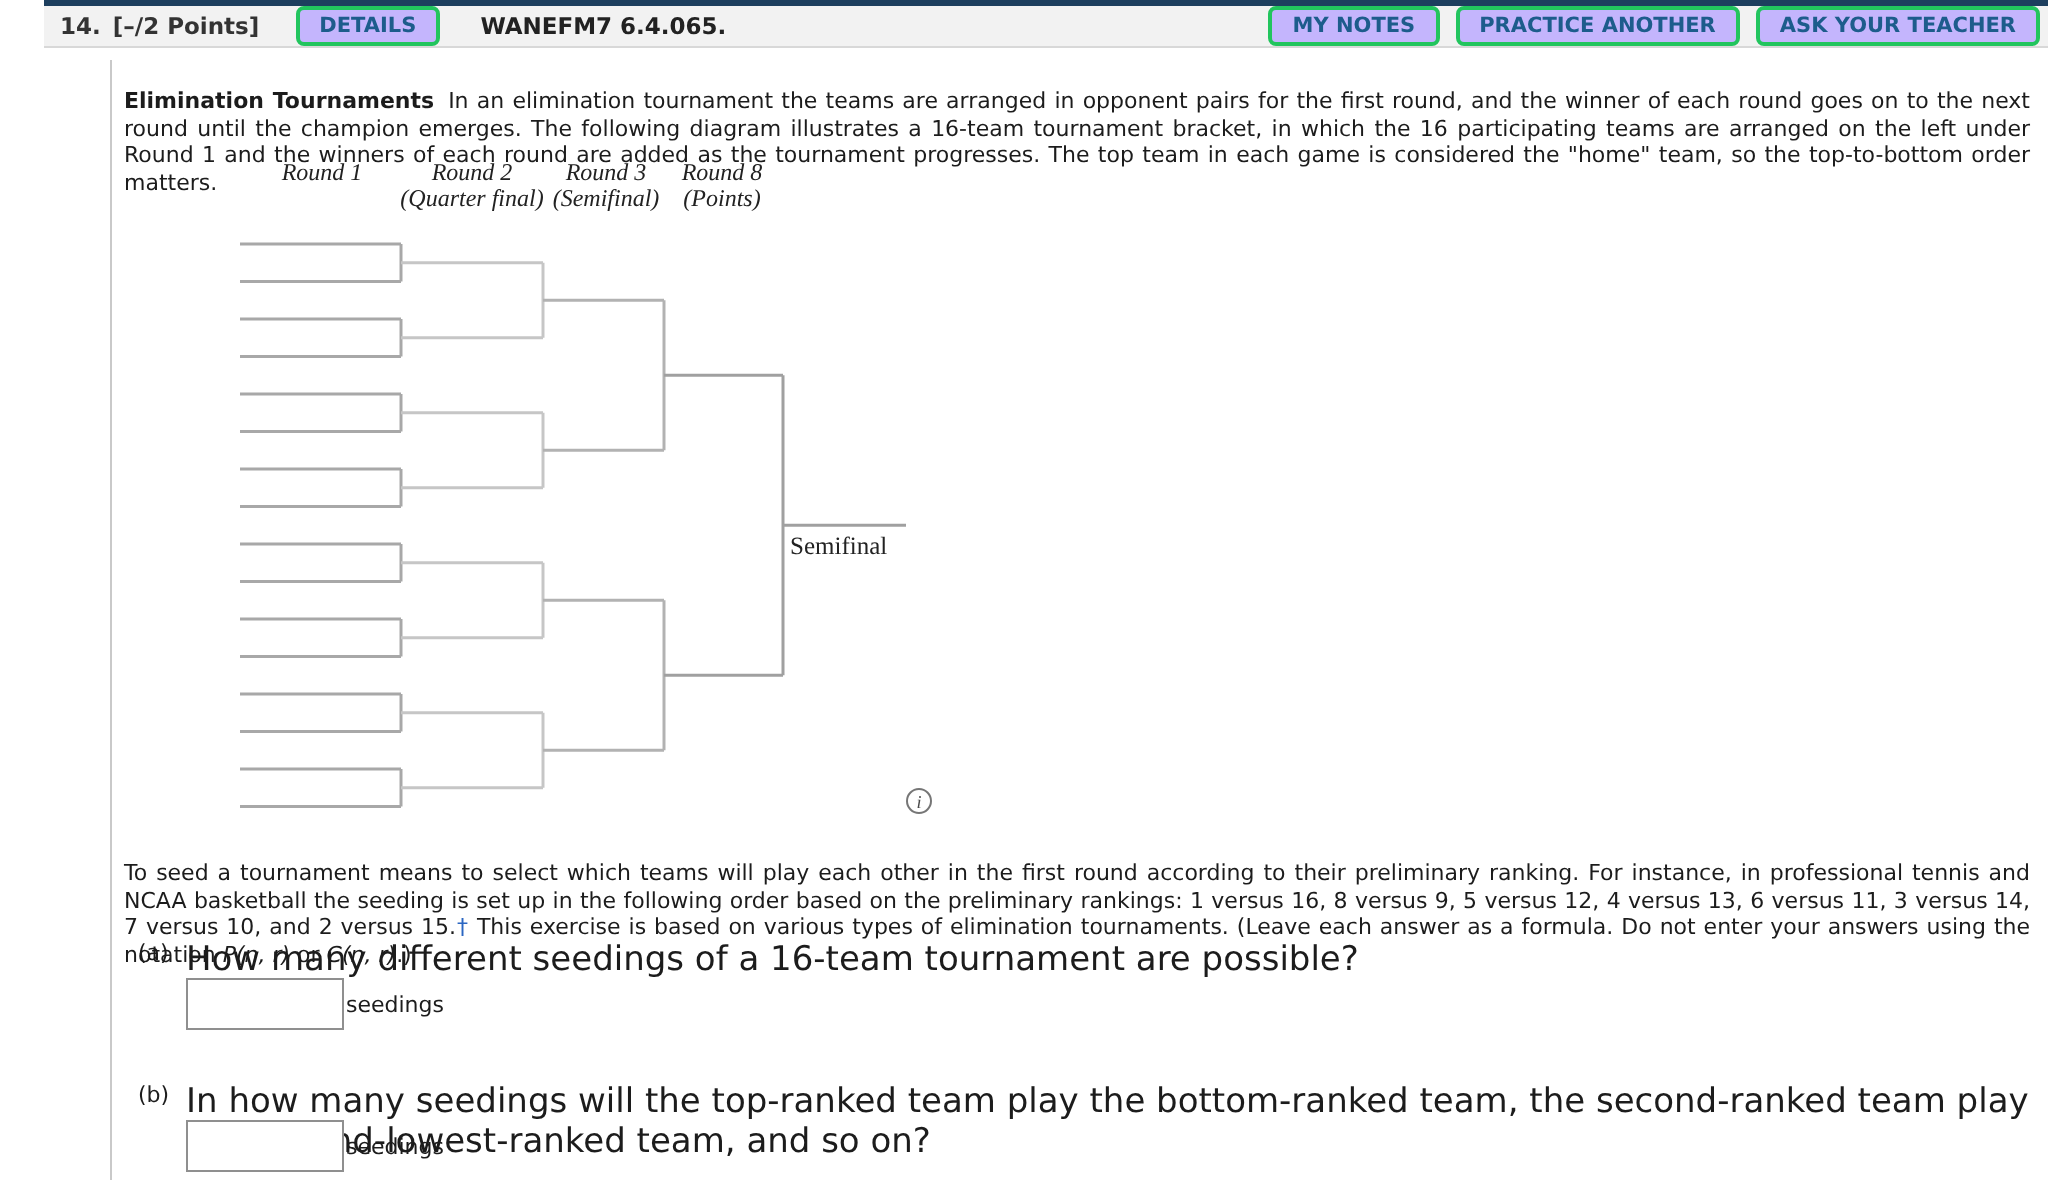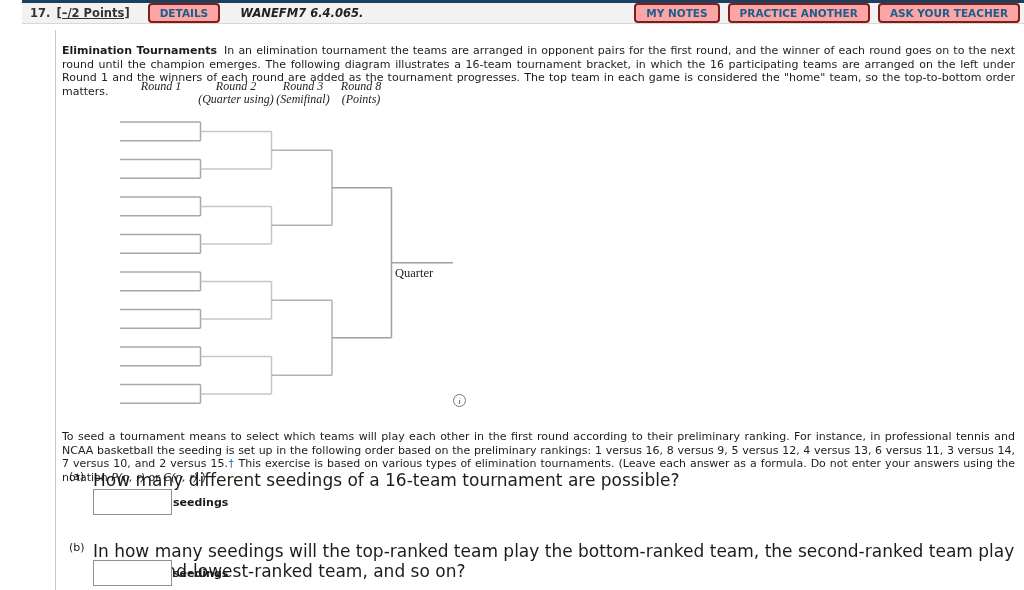--- a/index.html
+++ b/index.html
@@ -12,24 +12,24 @@
   
   .hdr{
     position:absolute;left:22px;top:0;width:1002px;height:20px;
     background:#f2f2f2;
     border-top:3px solid #1d3f5e;
     border-bottom:1px solid #d8d8d8;
     display:flex;align-items:center;box-sizing:content-box;
     font-size:11.5px;
   }
   .hdr .qnum{font-weight:bold;color:#333;margin-left:8px;}
-  .hdr .pts{font-weight:bold;color:#333;margin-left:6px;text-decoration:underline;}
-  .hdr .code{font-weight:bold;color:#222;margin-left:20px;font-style:italic;}
+  .hdr .pts{font-weight:bold;color:#333;margin-left:6px;}
+  .hdr .code{font-weight:bold;color:#222;margin-left:20px;}
   .hbtn{
-    background:#fca5a5;border:2px solid #7f1d1d;border-radius:4px;
+    background:#c4b5fd;border:2px solid #22c55e;border-radius:4px;
     color:#1d5c8c;font-weight:bold;font-size:10.5px;
     font-family:"DejaVu Sans","Liberation Sans",sans-serif;
     padding:2px 10px;height:20px;line-height:13px;cursor:pointer;white-space:nowrap;
   }
   .hbtn.details{margin-left:18px;}
   .hdr .spacer{flex:1;}
   .hdr .right{display:flex;gap:8px;margin-right:4px;padding-left:43px;}
   
   .vrule{position:absolute;left:55px;top:30px;width:1px;height:560px;background:#c9c9c9;}
   
@@ -62,27 +62,27 @@
   }
   
   .q-label{position:absolute;left:69px;font-size:11px;color:#1c1c1c;}
   .q-text{position:absolute;left:93px;width:922px;font-size:17px;color:#1c1c1c;}
   .q-input{
     position:absolute;left:93px;width:69px;height:22px;
     border:1px solid #8f8f8f;background:#fff;
     font-size:11px;padding:1px 4px;
     font-family:"DejaVu Sans","Liberation Sans",sans-serif;
   }
-  .q-unit{position:absolute;left:173px;font-size:11px;color:#1c1c1c;font-weight:bold;}
+  .q-unit{position:absolute;left:173px;font-size:11px;color:#1c1c1c;}
 </style>
 </head>
 <body>
 
 <div class="hdr">
-  <span class="qnum">17.</span>
+  <span class="qnum">14.</span>
   <span class="pts">[–/2 Points]</span>
   <button class="hbtn details">DETAILS</button>
   <span class="code">WANEFM7 6.4.065.</span>
   <span class="spacer"></span>
   <span class="right">
     <button class="hbtn">MY NOTES</button>
     <button class="hbtn">PRACTICE ANOTHER</button>
     <button class="hbtn">ASK YOUR TEACHER</button>
   </span>
 </div>
@@ -90,21 +90,21 @@
 <div class="vrule"></div>
 
 <p class="para p1"><b>Elimination Tournaments</b><span>In an elimination tournament the teams are arranged in opponent pairs for the first round, and the winner of each round goes on to the next round until the champion emerges. The following diagram illustrates a 16-team tournament bracket, in which the 16 participating teams are arranged on the left under Round 1 and the winners of each round are added as the tournament progresses. The top team in each game is considered the "home" team, so the top-to-bottom order matters.</span></p>
 
 <div class="round-label" style="left:161px">
   <div>Round 1</div>
   <div></div>
 </div>
 <div class="round-label" style="left:236px">
   <div>Round 2</div>
-  <div>(Quarter using)</div>
+  <div>(Quarter final)</div>
 </div>
 <div class="round-label" style="left:303px">
   <div>Round 3</div>
   <div>(Semifinal)</div>
 </div>
 <div class="round-label" style="left:361px">
   <div>Round 8</div>
   <div>(Points)</div>
 </div>
 
@@ -150,21 +150,21 @@
     <line x1="156.5" y1="185.125" x2="217" y2="185.125" stroke="#b2b2b2" stroke-width="1.5"></line>
     <line x1="156.5" y1="260.125" x2="217" y2="260.125" stroke="#b2b2b2" stroke-width="1.5"></line>
     <line x1="217" y1="35.125" x2="217" y2="110.125" stroke="#b2b2b2" stroke-width="1.5"></line>
     <line x1="217" y1="185.125" x2="217" y2="260.125" stroke="#b2b2b2" stroke-width="1.5"></line>
     <line x1="217" y1="72.625" x2="276.5" y2="72.625" stroke="#a0a0a0" stroke-width="1.5"></line>
     <line x1="217" y1="222.625" x2="276.5" y2="222.625" stroke="#a0a0a0" stroke-width="1.5"></line>
     <line x1="276.5" y1="72.625" x2="276.5" y2="222.625" stroke="#a0a0a0" stroke-width="1.5"></line>
     <line x1="276.5" y1="147.625" x2="338" y2="147.625" stroke="#a0a0a0" stroke-width="1.5"></line>
   </svg>
 
-<div class="champion">Quarter</div>
+<div class="champion">Semifinal</div>
 <div class="info-icon">
     <span>i</span>
   </div>
 
 <p class="para p2"><span>To seed a tournament means to select which teams will play each other in the first round according to their preliminary ranking. For instance, in professional tennis and NCAA basketball the seeding is set up in the following order based on the preliminary rankings: 1 versus 16, 8 versus 9, 5 versus 12, 4 versus 13, 6 versus 11, 3 versus 14, 7 versus 10, and 2 versus 15.</span><a class="dagger">†</a><span> This exercise is based on various types of elimination tournaments. (Leave each answer as a formula. Do not enter your answers using the notation </span><i>P(n, r)</i><span> or </span><i>C(n, r)</i><span>.)</span></p>
 
 <span class="q-label" style="top:470px">(a)</span>
 <span class="q-text" style="top:470px">How many different seedings of a 16-team tournament are possible?</span>
 <input class="q-input" style="top: 489px;" type="text" value="">
 <span class="q-unit" style="top:496px">seedings</span>

